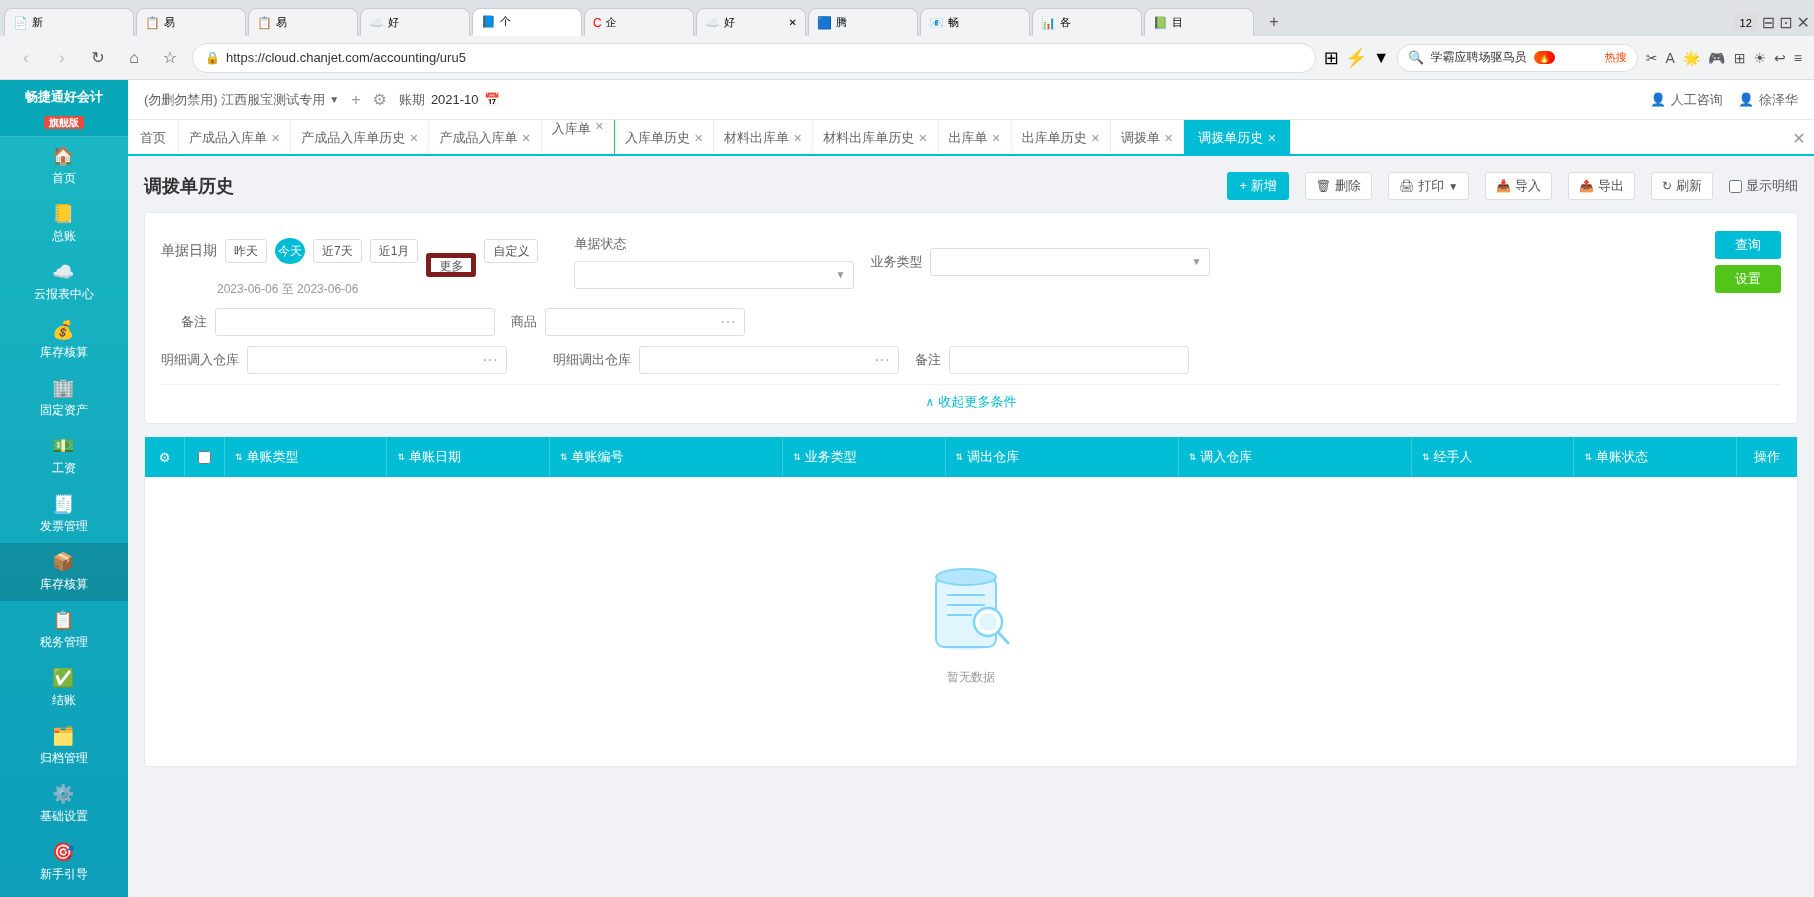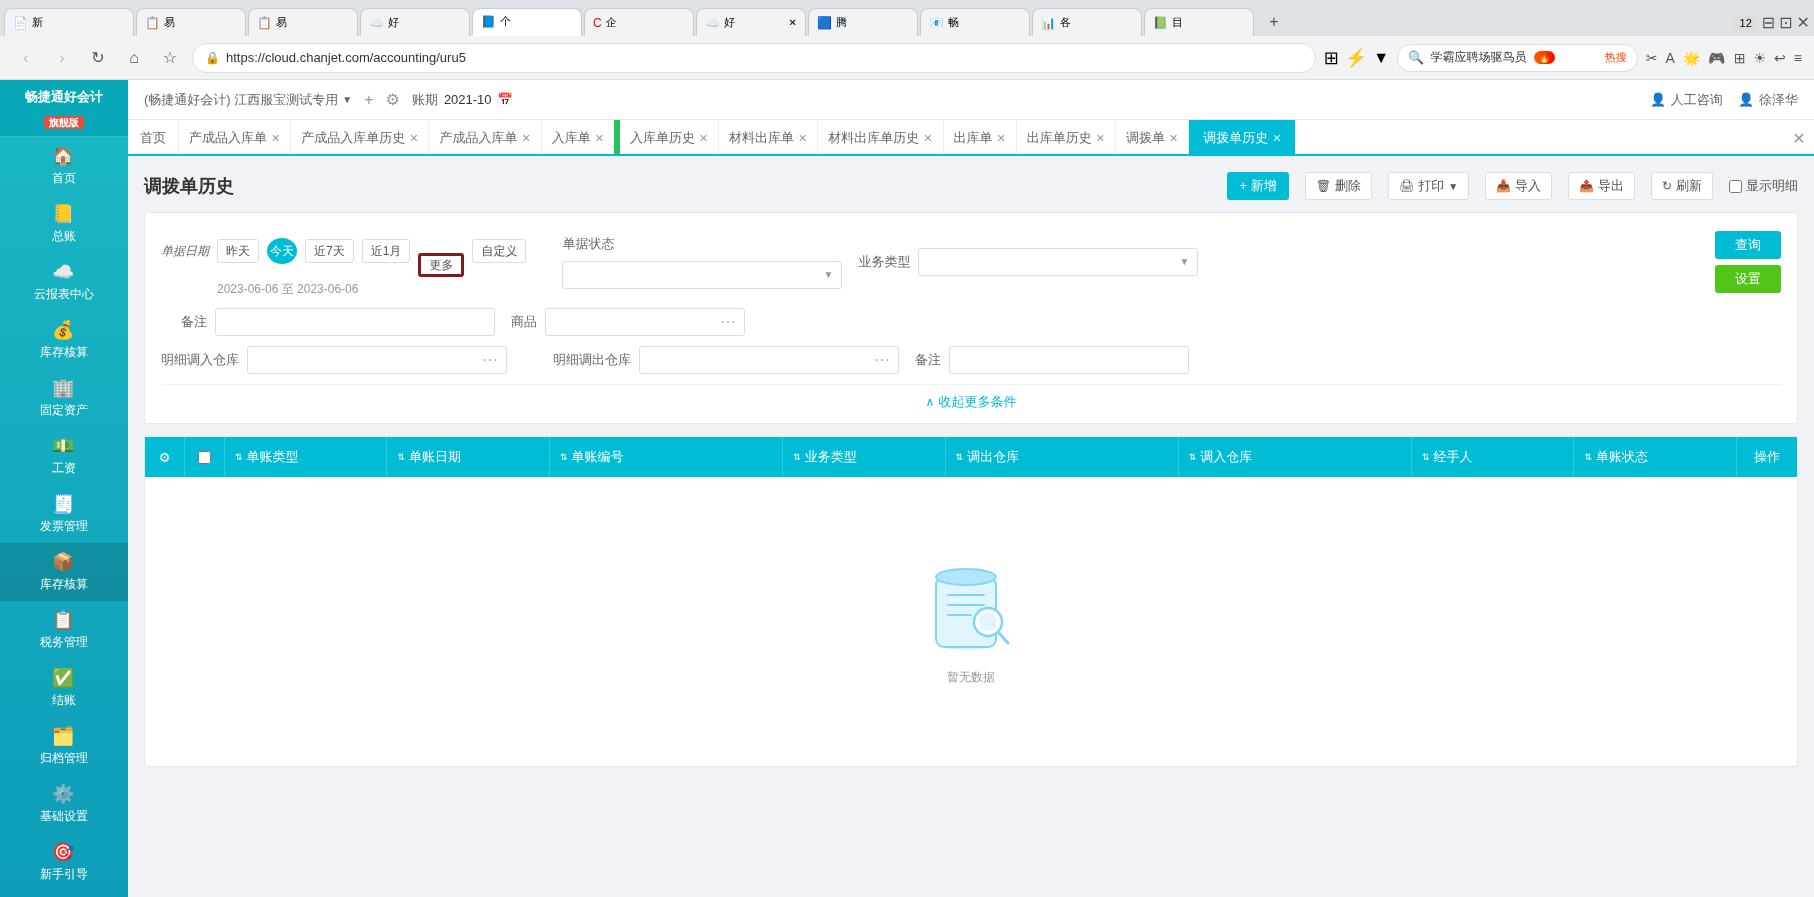--- a/index.html
+++ b/index.html
@@ -163,21 +163,21 @@
     <div style="width:100%;display:flex;flex-direction:column;align-items:center;padding:8px 4px;cursor:pointer;color:white;font-size:12px;gap:3px;">
       <span style="font-size:14px;">V</span>
 
     </div>
   </div>
 
   <div style="flex:1; display:flex; flex-direction:column; overflow:hidden;">
 
     <div style="background:#fff; height:40px; display:flex; align-items:center; padding:0 16px; border-bottom:1px solid #e8e8e8; gap:12px;">
       <div style="display:flex;align-items:center;gap:4px;color:#666;font-size:13px;cursor:pointer;">
-        <span>(畅捷通好会计) 江西服宝测试专用</span>
+        <span>(勿删勿禁用) 江西服宝测试专用</span>
         <span style="font-size:10px;">▼</span>
       </div>
       <div style="color:#999;font-size:16px;cursor:pointer;">+</div>
       <div style="color:#999;font-size:16px;cursor:pointer;">⚙</div>
       <div style="display:flex;align-items:center;gap:6px;color:#666;font-size:13px;cursor:pointer;">
         <span>账期</span>
         <span style="color:#333;font-weight:500;">2021-10</span>
         <span>📅</span>
       </div>
       <div style="margin-left:auto;display:flex;align-items:center;gap:16px;">
@@ -190,21 +190,21 @@
           <span>徐泽华</span>
         </div>
       </div>
     </div>
 
     <div style="background:#fff; height:36px; display:flex; align-items:stretch; border-bottom:2px solid #00bcd4; overflow:hidden;">
       <div style="height:36px;padding:0 12px;display:flex;align-items:center;font-size:13px;color:#666;cursor:pointer;white-space:nowrap;border-right:1px solid #eee;">首页</div>
       <div style="height:36px;padding:0 10px;display:flex;align-items:center;font-size:13px;color:#666;cursor:pointer;white-space:nowrap;border-right:1px solid #eee;gap:4px;">产成品入库单 <span style="font-size:11px;color:#999;">✕</span></div>
       <div style="height:36px;padding:0 10px;display:flex;align-items:center;font-size:13px;color:#666;cursor:pointer;white-space:nowrap;border-right:1px solid #eee;gap:4px;">产成品入库单历史 <span style="font-size:11px;color:#999;">✕</span></div>
       <div style="height:36px;padding:0 10px;display:flex;align-items:center;font-size:13px;color:#666;cursor:pointer;white-space:nowrap;border-right:1px solid #eee;gap:4px;">产成品入库单 <span style="font-size:11px;color:#999;">✕</span></div>
-      <div style="height:36px;padding:0 10px;display:flex;align-items:center;font-size:13px;color:#666;cursor:pointer;white-space:nowrap;border-right:6px solid #22c55e;gap:4px;">入库单 <span style="font-size:11px;color:#999;">✕</span></div>
+      <div style="height:36px;padding:0 10px;display:flex;align-items:flex-start;font-size:13px;color:#666;cursor:pointer;white-space:nowrap;border-right:1px solid #22c55e;gap:4px;">入库单 <span style="font-size:11px;color:#999;">✕</span></div>
       <div style="height:36px;padding:0 10px;display:flex;align-items:center;font-size:13px;color:#666;cursor:pointer;white-space:nowrap;border-right:1px solid #eee;gap:4px;">入库单历史 <span style="font-size:11px;color:#999;">✕</span></div>
       <div style="height:36px;padding:0 10px;display:flex;align-items:center;font-size:13px;color:#666;cursor:pointer;white-space:nowrap;border-right:1px solid #eee;gap:4px;">材料出库单 <span style="font-size:11px;color:#999;">✕</span></div>
       <div style="height:36px;padding:0 10px;display:flex;align-items:center;font-size:13px;color:#666;cursor:pointer;white-space:nowrap;border-right:1px solid #eee;gap:4px;">材料出库单历史 <span style="font-size:11px;color:#999;">✕</span></div>
       <div style="height:36px;padding:0 10px;display:flex;align-items:center;font-size:13px;color:#666;cursor:pointer;white-space:nowrap;border-right:1px solid #eee;gap:4px;">出库单 <span style="font-size:11px;color:#999;">✕</span></div>
       <div style="height:36px;padding:0 10px;display:flex;align-items:center;font-size:13px;color:#666;cursor:pointer;white-space:nowrap;border-right:1px solid #eee;gap:4px;">出库单历史 <span style="font-size:11px;color:#999;">✕</span></div>
       <div style="height:36px;padding:0 10px;display:flex;align-items:center;font-size:13px;color:#666;cursor:pointer;white-space:nowrap;border-right:1px solid #eee;gap:4px;">调拨单 <span style="font-size:11px;color:#999;">✕</span></div>
       <div style="height:36px;padding:0 14px;display:flex;align-items:center;font-size:13px;color:#fff;cursor:pointer;white-space:nowrap;border-right:1px solid #eee;gap:4px;background:#00bcd4;font-weight:500;">调拨单历史 <span style="font-size:11px;color:rgba(255,255,255,0.8);">✕</span></div>
       <div style="height:36px;width:30px;display:flex;align-items:center;justify-content:center;font-size:16px;color:#999;cursor:pointer;margin-left:auto;">✕</div>
     </div>
 
@@ -240,26 +240,26 @@
             <span>显示明细</span>
           </label>
         </div>
       </div>
 
       <div style="background:#fff;border:1px solid #e8e8e8;border-radius:4px;padding:12px 16px;margin-bottom:12px;">
 
         <div style="display:flex;align-items:center;gap:16px;margin-bottom:10px;">
           <div style="display:flex;align-items:flex-start;flex-direction:column;gap:4px;">
             <div style="display:flex;align-items:center;gap:8px;">
-              <span style="color:#666;font-size:12px;white-space:nowrap;font-style:italic;">单据日期</span>
+              <span style="color:#666;font-size:14px;white-space:nowrap;">单据日期</span>
               <button style="height:24px;padding:0 8px;border:1px solid #ddd;background:#fff;border-radius:3px;cursor:pointer;font-size:12px;color:#555;">昨天</button>
               <button style="height:26px;width:30px;padding:0;border:none;background:#00bcd4;border-radius:50%;cursor:pointer;font-size:12px;color:white;">今天</button>
               <button style="height:24px;padding:0 8px;border:1px solid #ddd;background:#fff;border-radius:3px;cursor:pointer;font-size:12px;color:#555;">近7天</button>
               <button style="height:24px;padding:0 8px;border:1px solid #ddd;background:#fff;border-radius:3px;cursor:pointer;font-size:12px;color:#555;">近1月</button>
-              <button style="height:24px;padding:0 8px;border:3px solid #7f1d1d;background:#fff;border-radius:3px;cursor:pointer;font-size:12px;color:#555;margin-top:28px;">更多</button>
+              <button style="height:24px;padding:0 8px;border:5px solid #7f1d1d;background:#fff;border-radius:3px;cursor:pointer;font-size:12px;color:#555;margin-top:28px;">更多</button>
               <button style="height:24px;padding:0 8px;border:1px solid #ddd;background:#fff;border-radius:3px;cursor:pointer;font-size:12px;color:#555;">自定义</button>
             </div>
             <div style="font-size:12px;color:#999;margin-left:56px;">2023-06-06 至 2023-06-06</div>
           </div>
           <div style="display:flex;align-items:flex-start;gap:8px;margin-left:20px;flex-direction:column;">
             <span style="color:#666;font-size:13px;white-space:nowrap;">单据状态</span>
             <div style="height:28px;border:1px solid #ddd;border-radius:3px;padding:0 8px;font-size:13px;color:#555;background:#fff;min-width:280px;display:flex;align-items:center;justify-content:space-between;cursor:pointer;">
               <span></span>
               <span style="font-size:10px;color:#999;">▼</span>
             </div>

